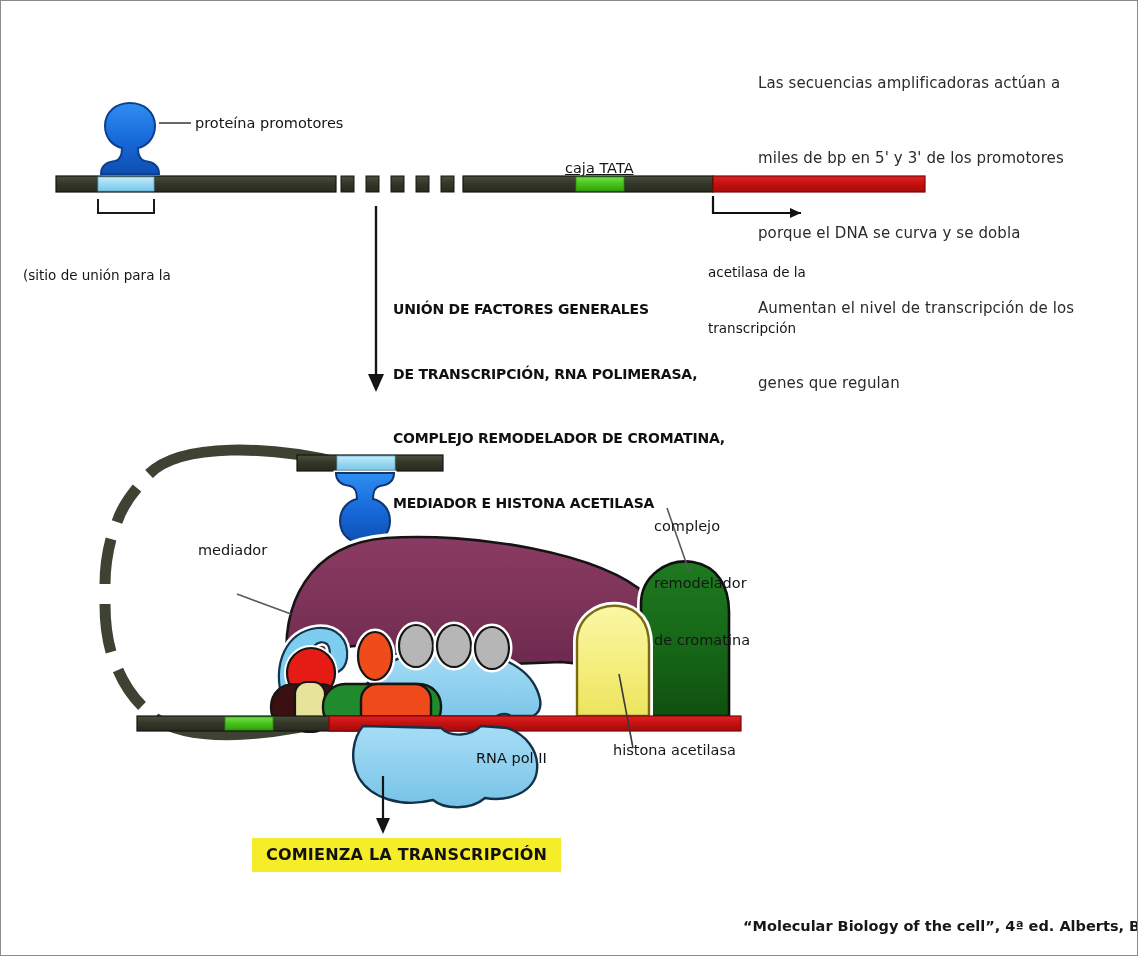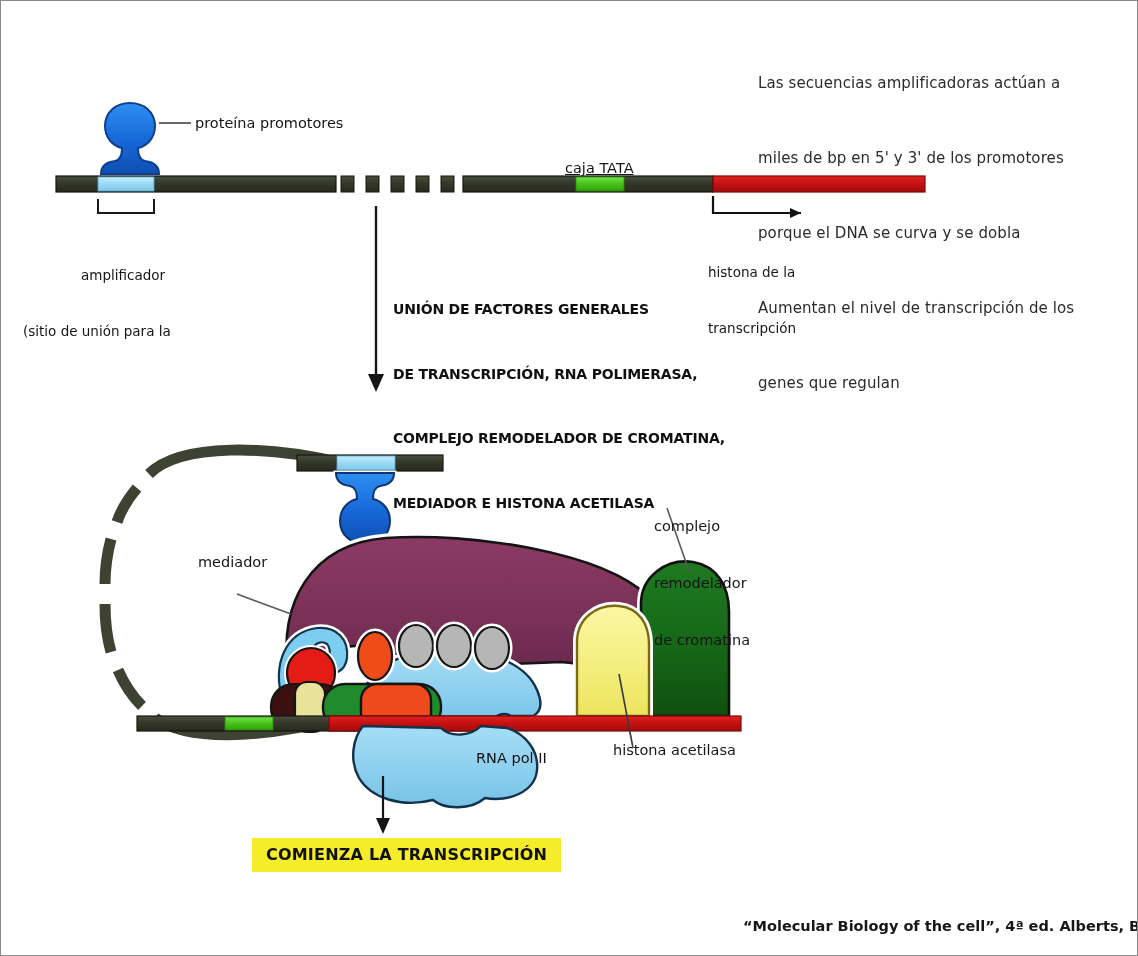--- a/index.html
+++ b/index.html
@@ -144,26 +144,25 @@
     <path d="M 97 103 L 97 117 L 153 117 L 153 103" fill="none" stroke="#1a1a1a" stroke-width="2"></path>
 
     <path d="M 712 100 L 712 117 L 800 117" fill="none" stroke="#111" stroke-width="2.2"></path>
     <path d="M 800 117 L 789 112 L 789 122 Z" fill="#111"></path>
   </svg>
 
   <div class="txt fig-label" style="left:194px;top:113px;">proteína promotores</div>
   <div class="txt fig-label" style="left:564px;top:158px;text-decoration:underline;">caja TATA</div>
 
   <div class="txt fig-label-sm abs" style="left:22px;top:228px;width:250px;text-align:left;">
-    <div style="padding-left:58px;">amplificador</div>
     <div>(sitio de unión para la</div>
   </div>
 
   <div class="txt fig-label-sm abs" style="left:707px;top:225px;">
-    <div>histona de la</div>
+    <div>acetilasa de la</div>
     <div>transcripción</div>
   </div>
 
   <svg class="abs" style="left:355px;top:205px;" width="40" height="190">
     <line x1="20" y1="0" x2="20" y2="172" stroke="#151515" stroke-width="2.4"></line>
     <path d="M 20 186 L 12 168 L 28 168 Z" fill="#151515"></path>
   </svg>
 
   <div class="txt proc abs" style="left:392px;top:255px;">
     <div>UNIÓN DE FACTORES GENERALES</div>
@@ -358,21 +357,21 @@
                L 440 300 C 430 310, 410 312, 400 302 Z" fill="url(#polG)" stroke="#12314a" stroke-width="2.4"></path>
     </g>
 
     <line x1="196" y1="168" x2="250" y2="188" stroke="#5a5a5a" stroke-width="1.6"></line>
 
     <line x1="648" y1="145" x2="626" y2="82" stroke="#5a5a5a" stroke-width="1.6"></line>
 
     <line x1="578" y1="248" x2="592" y2="322" stroke="#3a3a3a" stroke-width="1.6"></line>
   </svg>
 
-  <div class="txt fig-label" style="left:197px;top:552px;text-align:center;">mediador</div>
+  <div class="txt fig-label" style="left:197px;top:540px;text-align:center;">mediador</div>
 
   <div class="txt fig-label abs" style="left:653px;top:478px;">
     <div>complejo</div>
     <div>remodelador</div>
     <div>de cromatina</div>
   </div>
 
   <div class="txt fig-label" style="left:612px;top:740px;">histona acetilasa</div>
 
   <div class="txt fig-label" style="left:475px;top:748px;color:#111;">RNA pol II</div>

